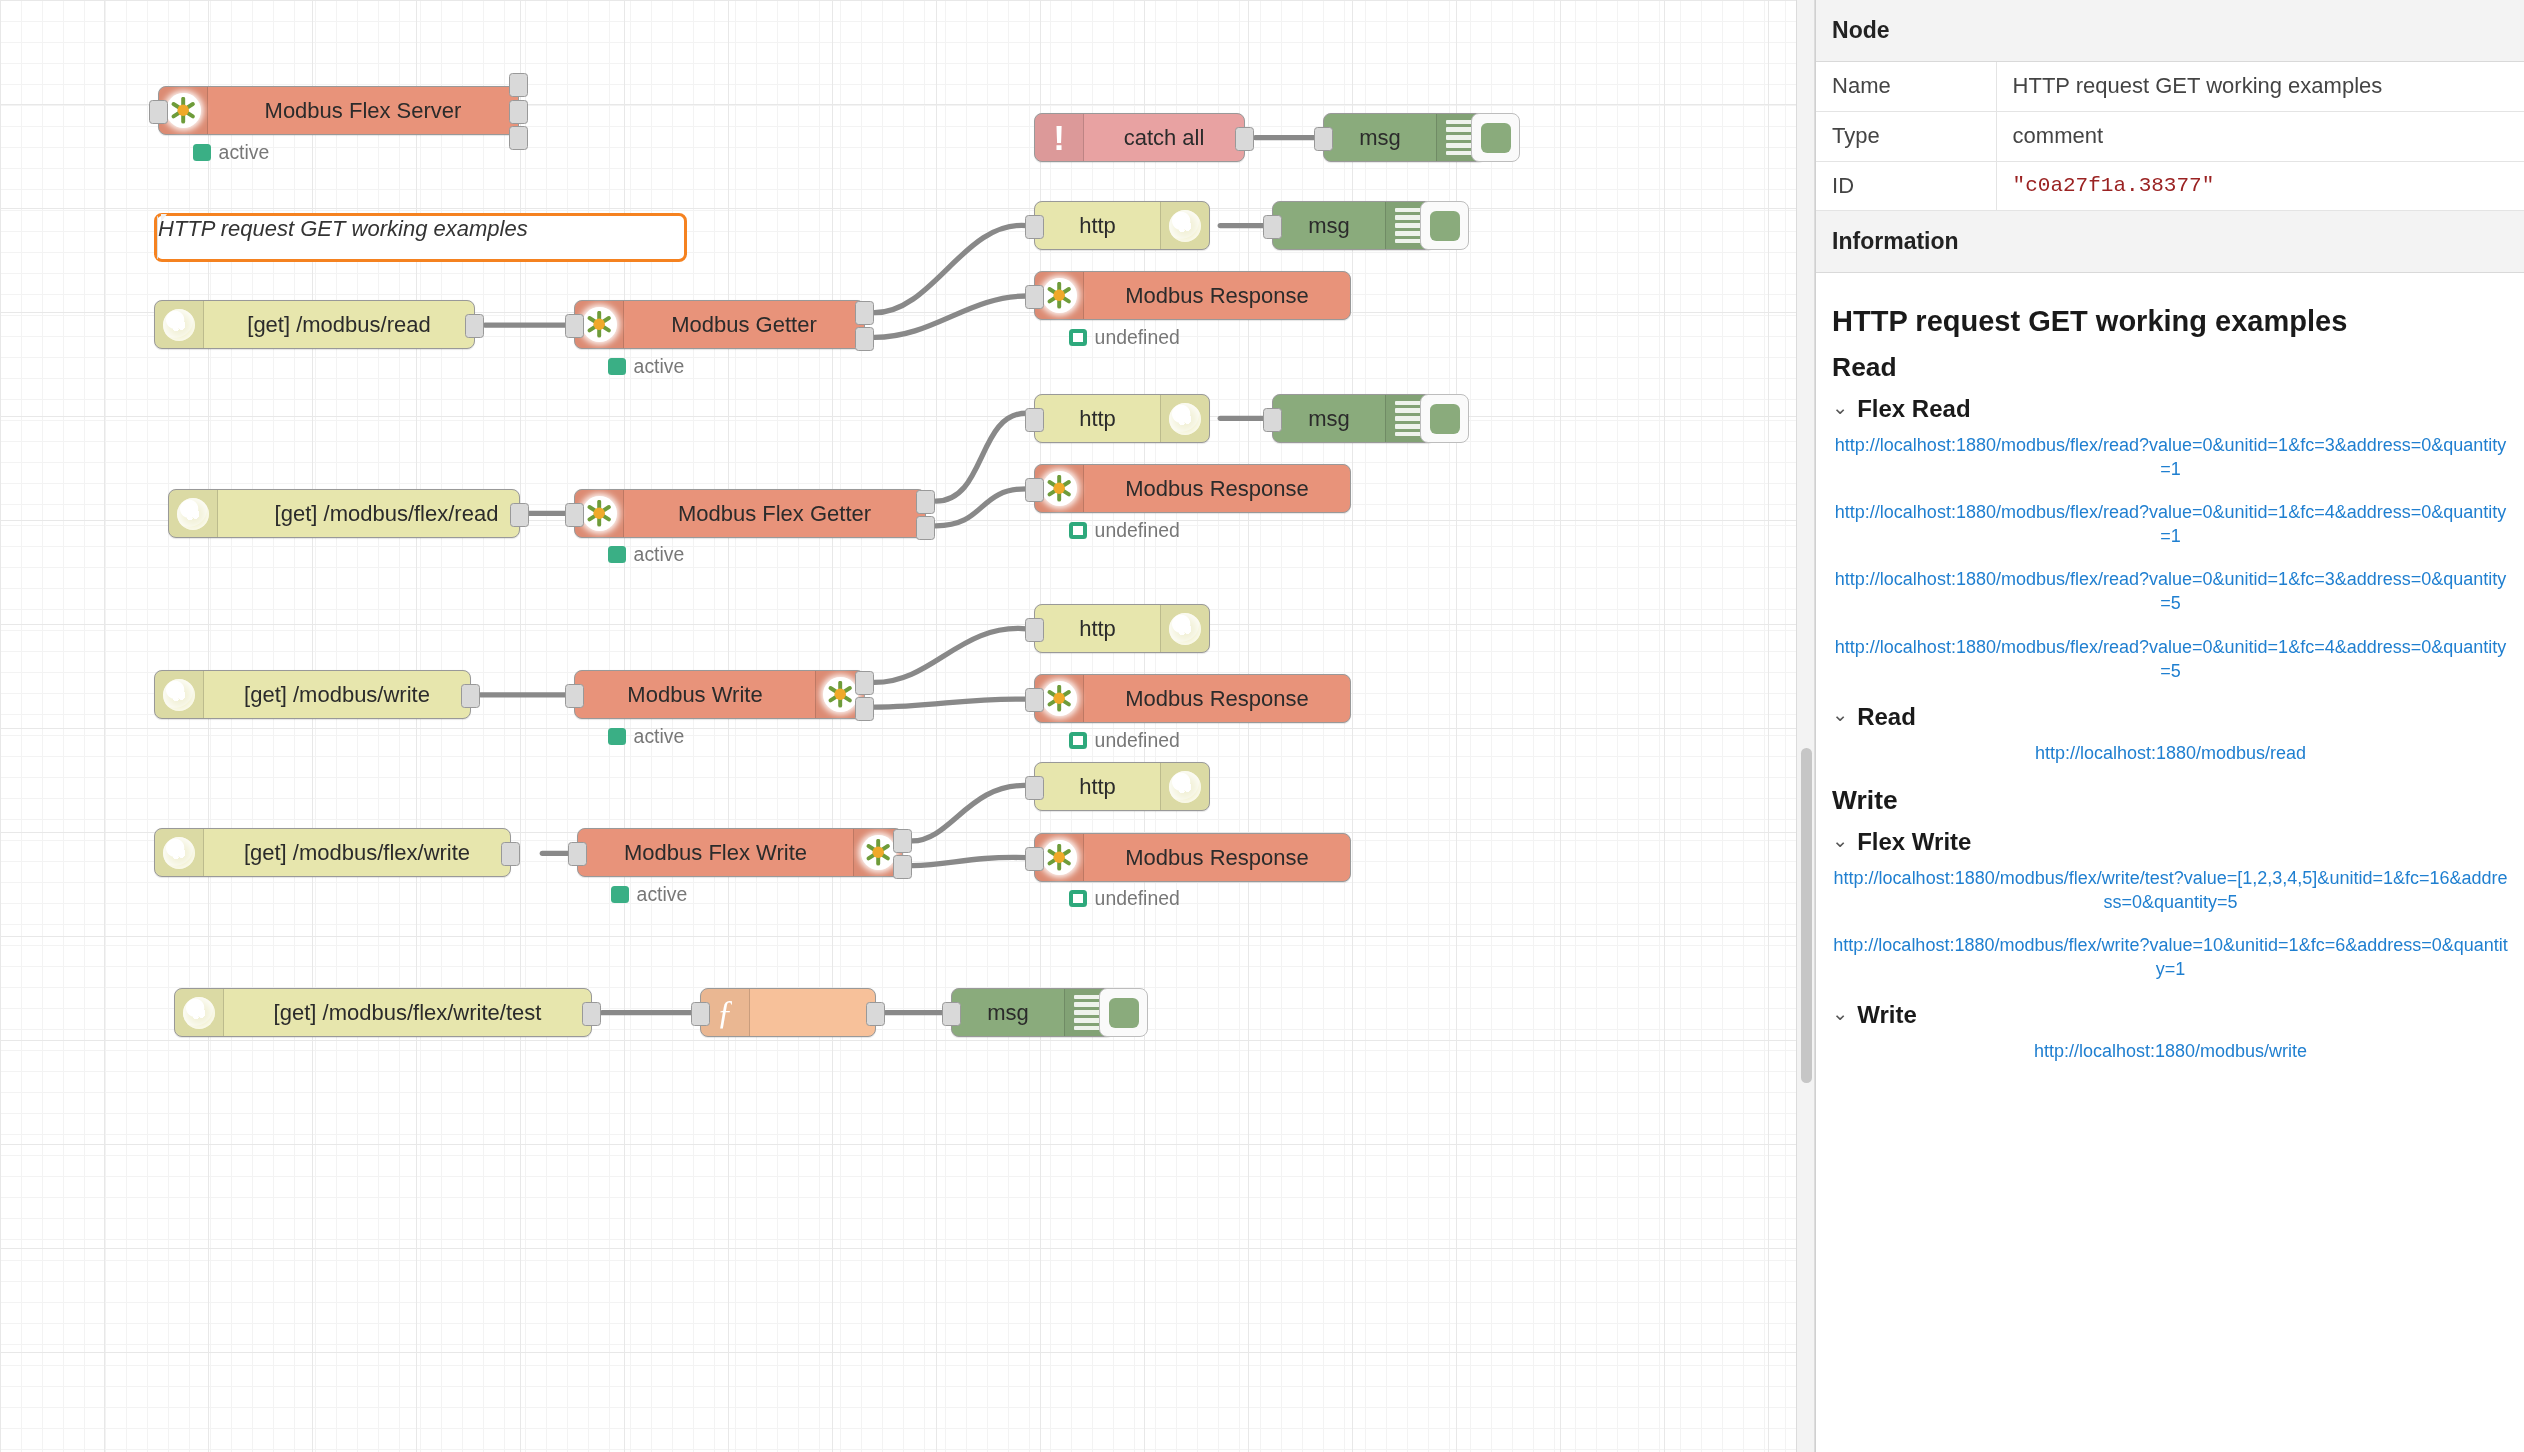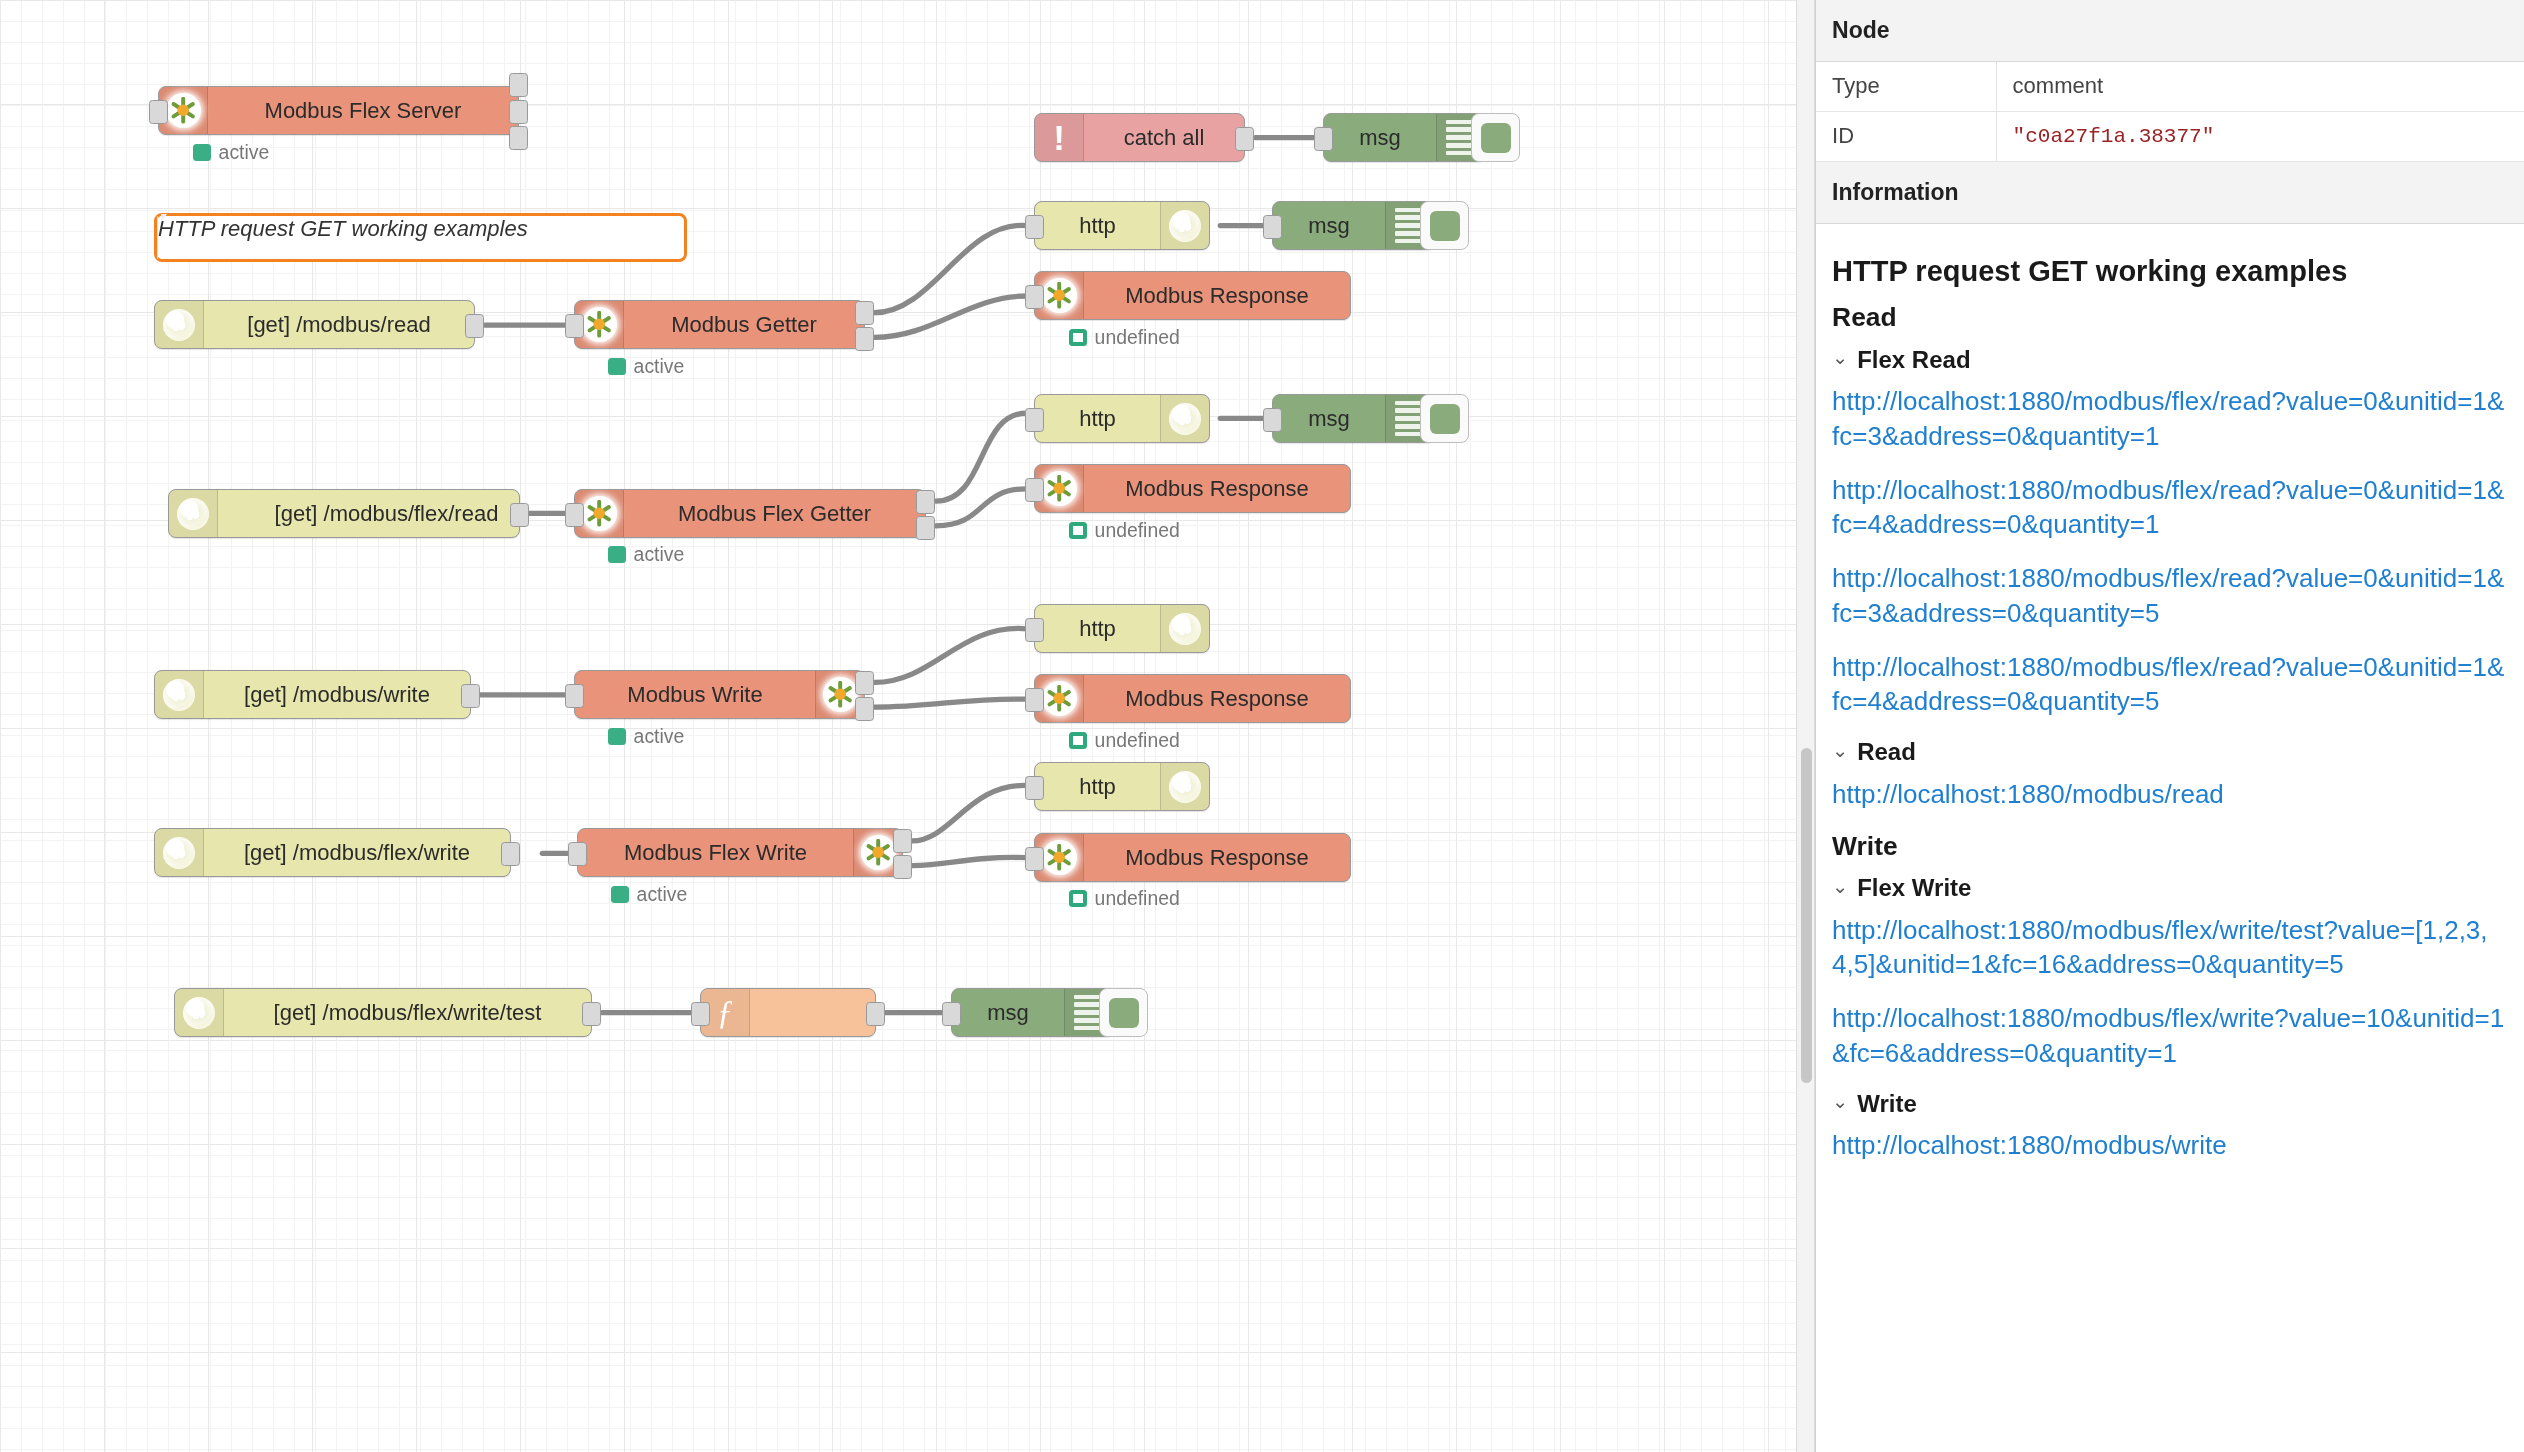--- a/index.html
+++ b/index.html
@@ -107,22 +107,22 @@
   table.props td.k { width:180px; border-right:0.9px solid #e4e4e4; }
   table.props td.mono { font-family:"Liberation Mono", monospace; color:#9b2323; font-size:21px; }
 
   .info-body { padding:19.4px 16px 0 16px; }
   .info-body h2 { font-size:29px; color:#1a1a1a; margin:12.3px 0 14px 0; font-weight:bold; }
   .info-body h3 { font-size:26.4px; color:#1a1a1a; margin:12.3px 0 12.3px 0; font-weight:bold; }
   .info-body h4 { font-size:24px; color:#1a1a1a; margin:12.3px 0 10.6px 0; font-weight:bold;
     display:flex; align-items:center; gap:8.8px; }
   .chev { display:inline-block; font-size:19.4px; color:#555; font-weight:normal;
     transform:translateY(-1.8px); }
-  .info-body a { display:block; color:#1f7fd0; font-size:26px; line-height:1.33;
-    text-decoration:none; margin:0 0 19.4px 0; word-break:break-all; }
+  .info-body a { display:block; color:#1f7fd0; font-size:18px; line-height:1.33;
+    text-decoration:none; margin:0 0 19.4px 0; word-break:break-all;text-align:center; }
 </style>
 </head>
 <body>
 
 <div id="app">
 
   <div id="canvas-wrap">
     <svg id="wires" viewBox="0 0 2040 1650" width="1796" height="1453">
         <path d="M 551,369 C 600,369 610,369 645,369" fill="none" stroke="#898989" stroke-width="6" stroke-linecap="round"></path>
         <path d="M 993,355 C 1060,355 1095,250 1166,256" fill="none" stroke="#898989" stroke-width="6" stroke-linecap="round"></path>
@@ -488,20 +488,24 @@
   </div>
 
   <div id="sidebar">
 
     <div class="panel-head">
       <span>Node</span>
     </div>
 
     <table class="props">
       <tbody id="props-body">
+          <tr>
+            <td class="k">Name</td>
+            <td class="">HTTP request GET working examples</td>
+          </tr>
           <tr>
             <td class="k">Type</td>
             <td class="">comment</td>
           </tr>
           <tr>
             <td class="k">ID</td>
             <td class="mono">"c0a27f1a.38377"</td>
           </tr>
         </tbody>
     </table>

